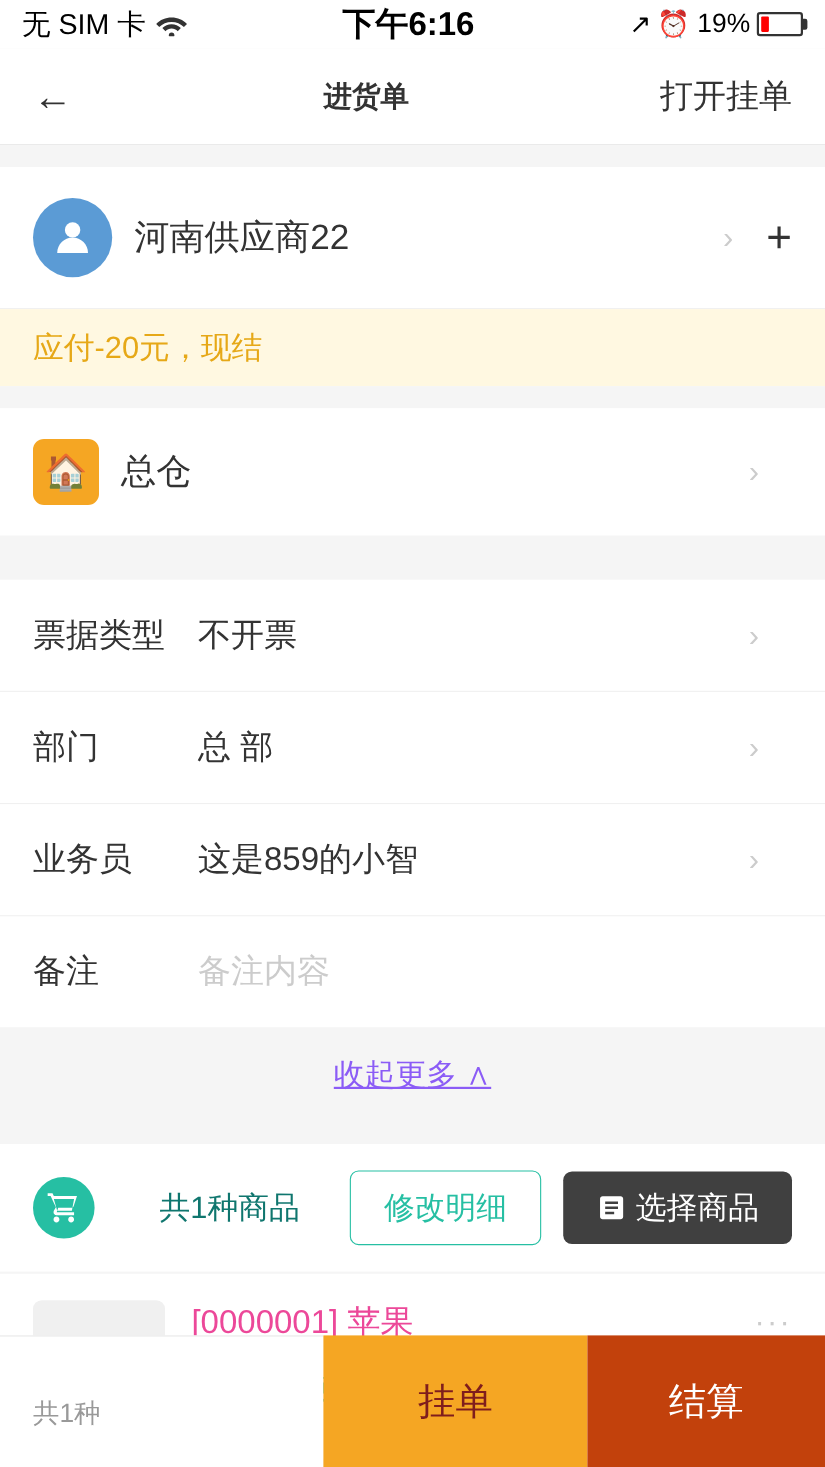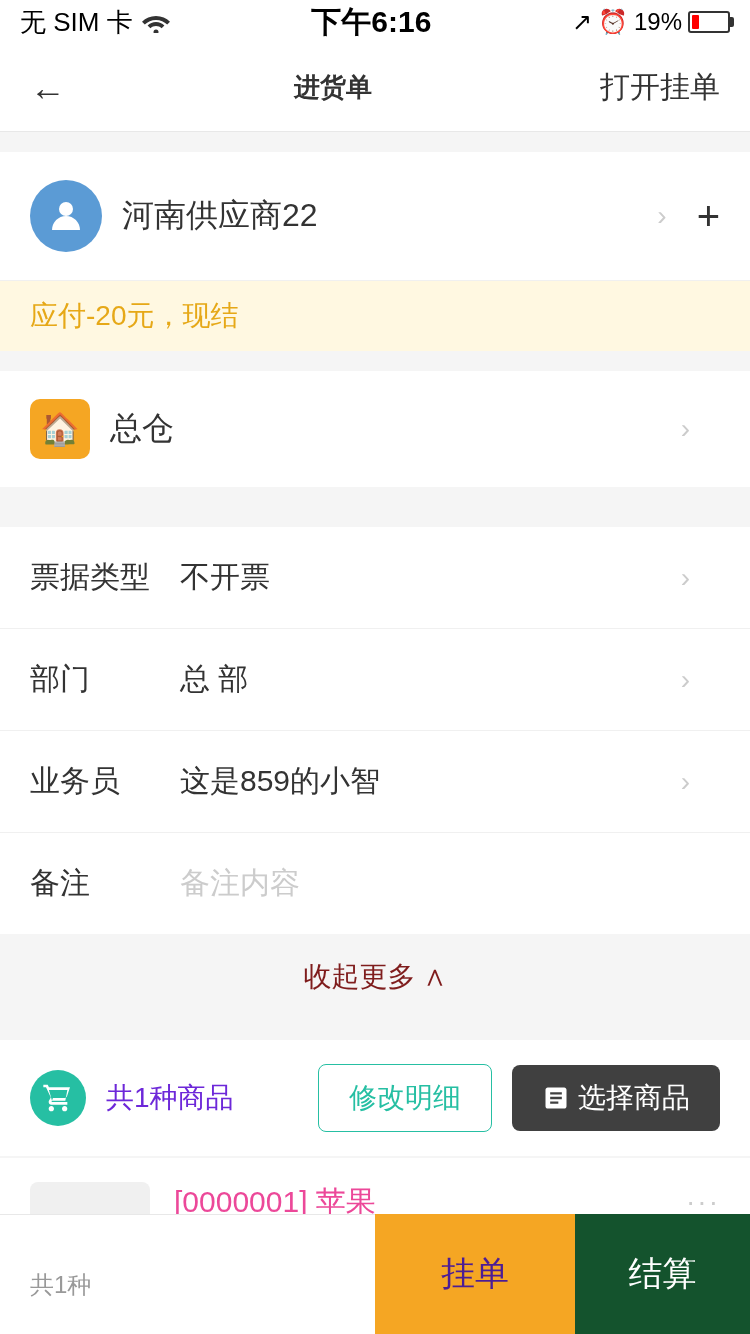--- a/index.html
+++ b/index.html
@@ -132,42 +132,43 @@
       color: #ccc;
       padding-left: 20px;
     }
 
     
     .collapse-more {
       background: #f5f5f5;
       text-align: left;
       padding: 24px;
       font-size: 28px;
-      color: #7f1d1d;
+      color: #8b5cf6;
       display: flex;
       align-items: center;
       justify-content: center;
       gap: 8px;
+      text-decoration: underline;
     }
 
     
     .product-header {
       background: white;
       display: flex;
       align-items: center;
       padding: 24px 30px;
       gap: 20px;
       margin-top: 20px;
     }
     .product-header-icon {
       width: 56px; height: 56px; border-radius: 50%; background: #26bfa3;
       display: flex; align-items: center; justify-content: center;
       flex-shrink: 0;
     }
-    .product-count { flex: 1; font-size: 28px; color: #6d28d9; }
+    .product-count { flex: 1; font-size: 28px; color: #0f766e; margin-left: 39px; }
     .btn-outline {
       border: 1px solid #26bfa3;
       color: #26bfa3;
       background: white;
       padding: 14px 30px;
       border-radius: 8px;
       font-size: 28px;
       cursor: pointer;
     }
     .btn-primary {
@@ -220,33 +221,33 @@
       display: flex;
       flex-direction: column;
       justify-content: center;
       padding: 0 30px;
       border-top: 1px solid #e8e8e8;
     }
     .total-amount { font-size: 30px; color: #333; }
     .total-amount span { font-size: 36px; font-weight: 600; }
     .total-count { font-size: 24px; color: #999; margin-top: 20px; }
     .btn-hang {
-      width: 200px;
+      width: 240px;
       background: #f5a623;
-      color: #4c1d95;
+      color: #7f1d1d;
       font-size: 34px;
       border: none;
       cursor: pointer;
       display: flex;
       align-items: center;
       justify-content: center;
     }
     .btn-checkout {
-      width: 175px;
-      background: #14532d;
+      width: 216px;
+      background: #c2410c;
       color: white;
       font-size: 34px;
       border: none;
       cursor: pointer;
       display: flex;
       align-items: center;
       justify-content: center;
     }
   </style>
 </head>

